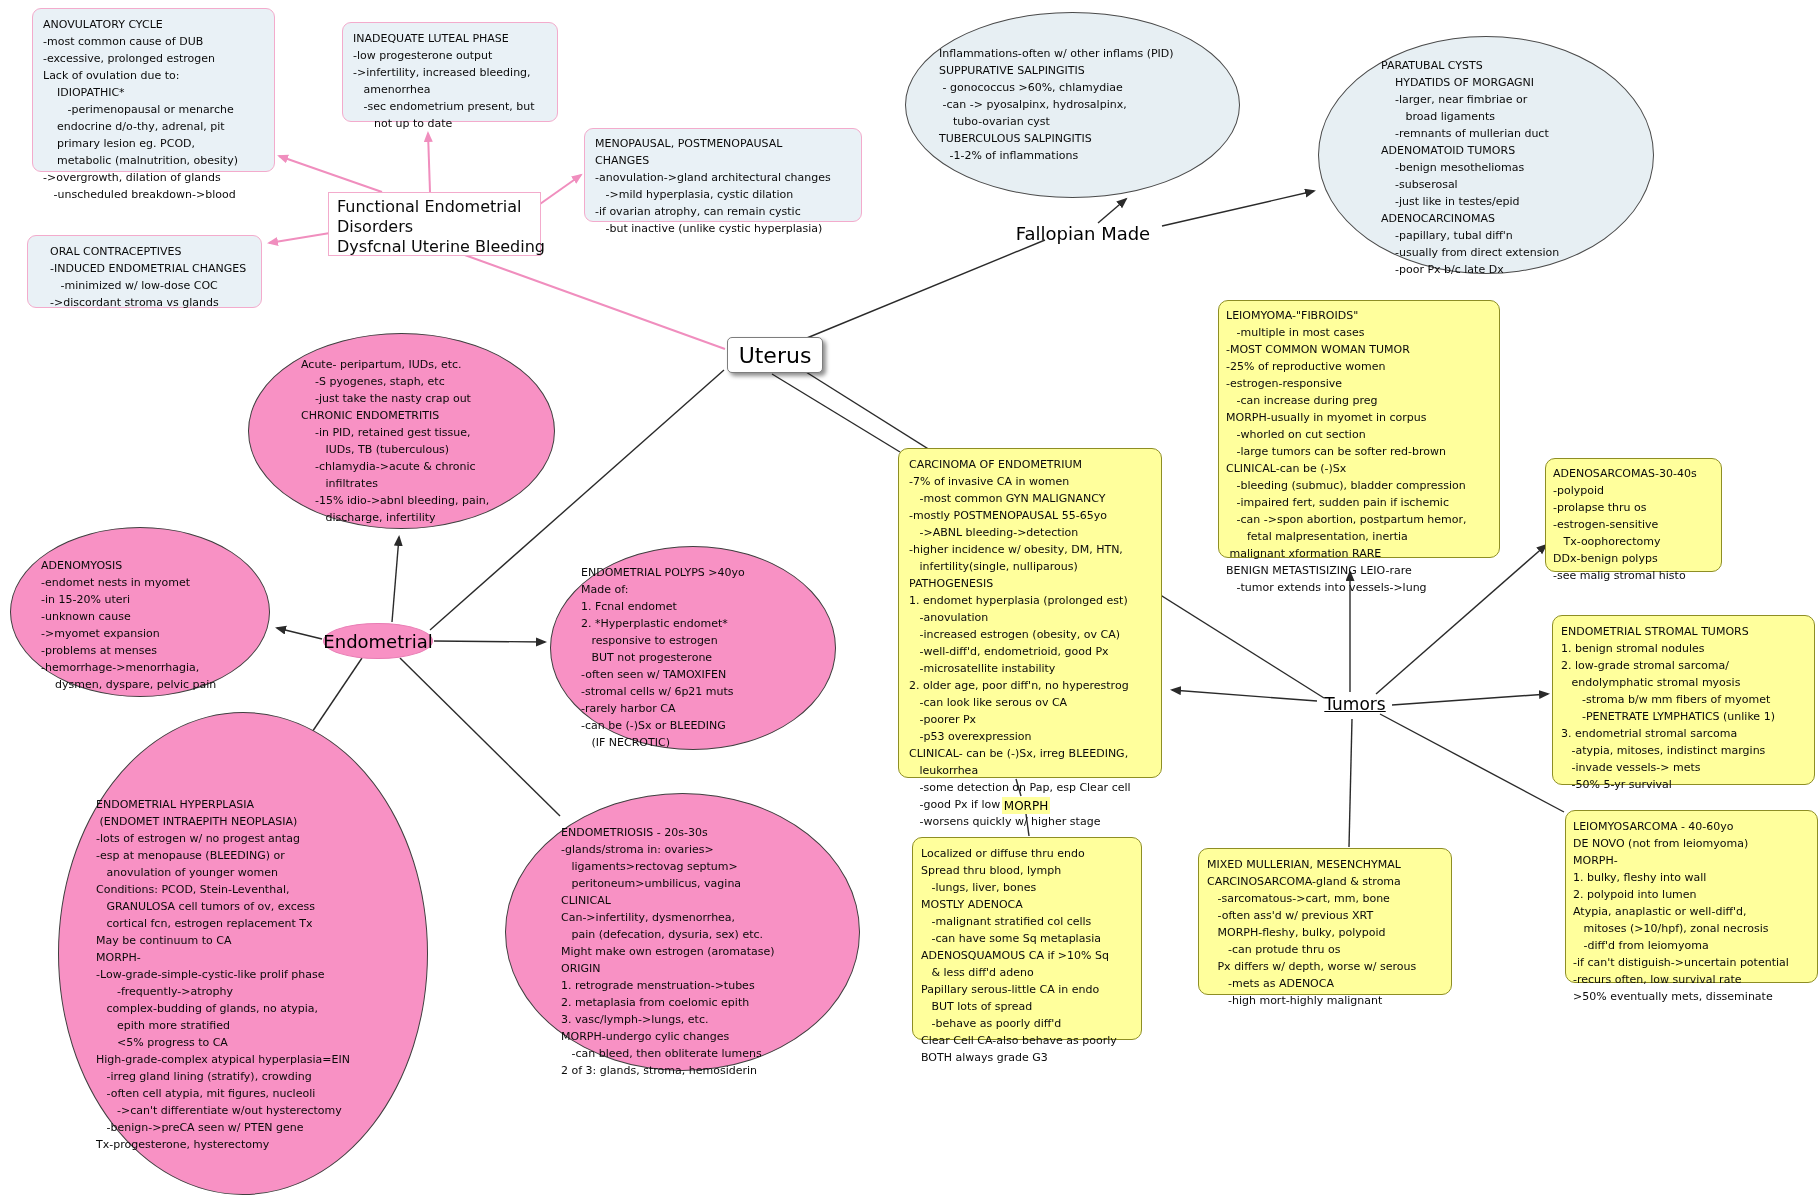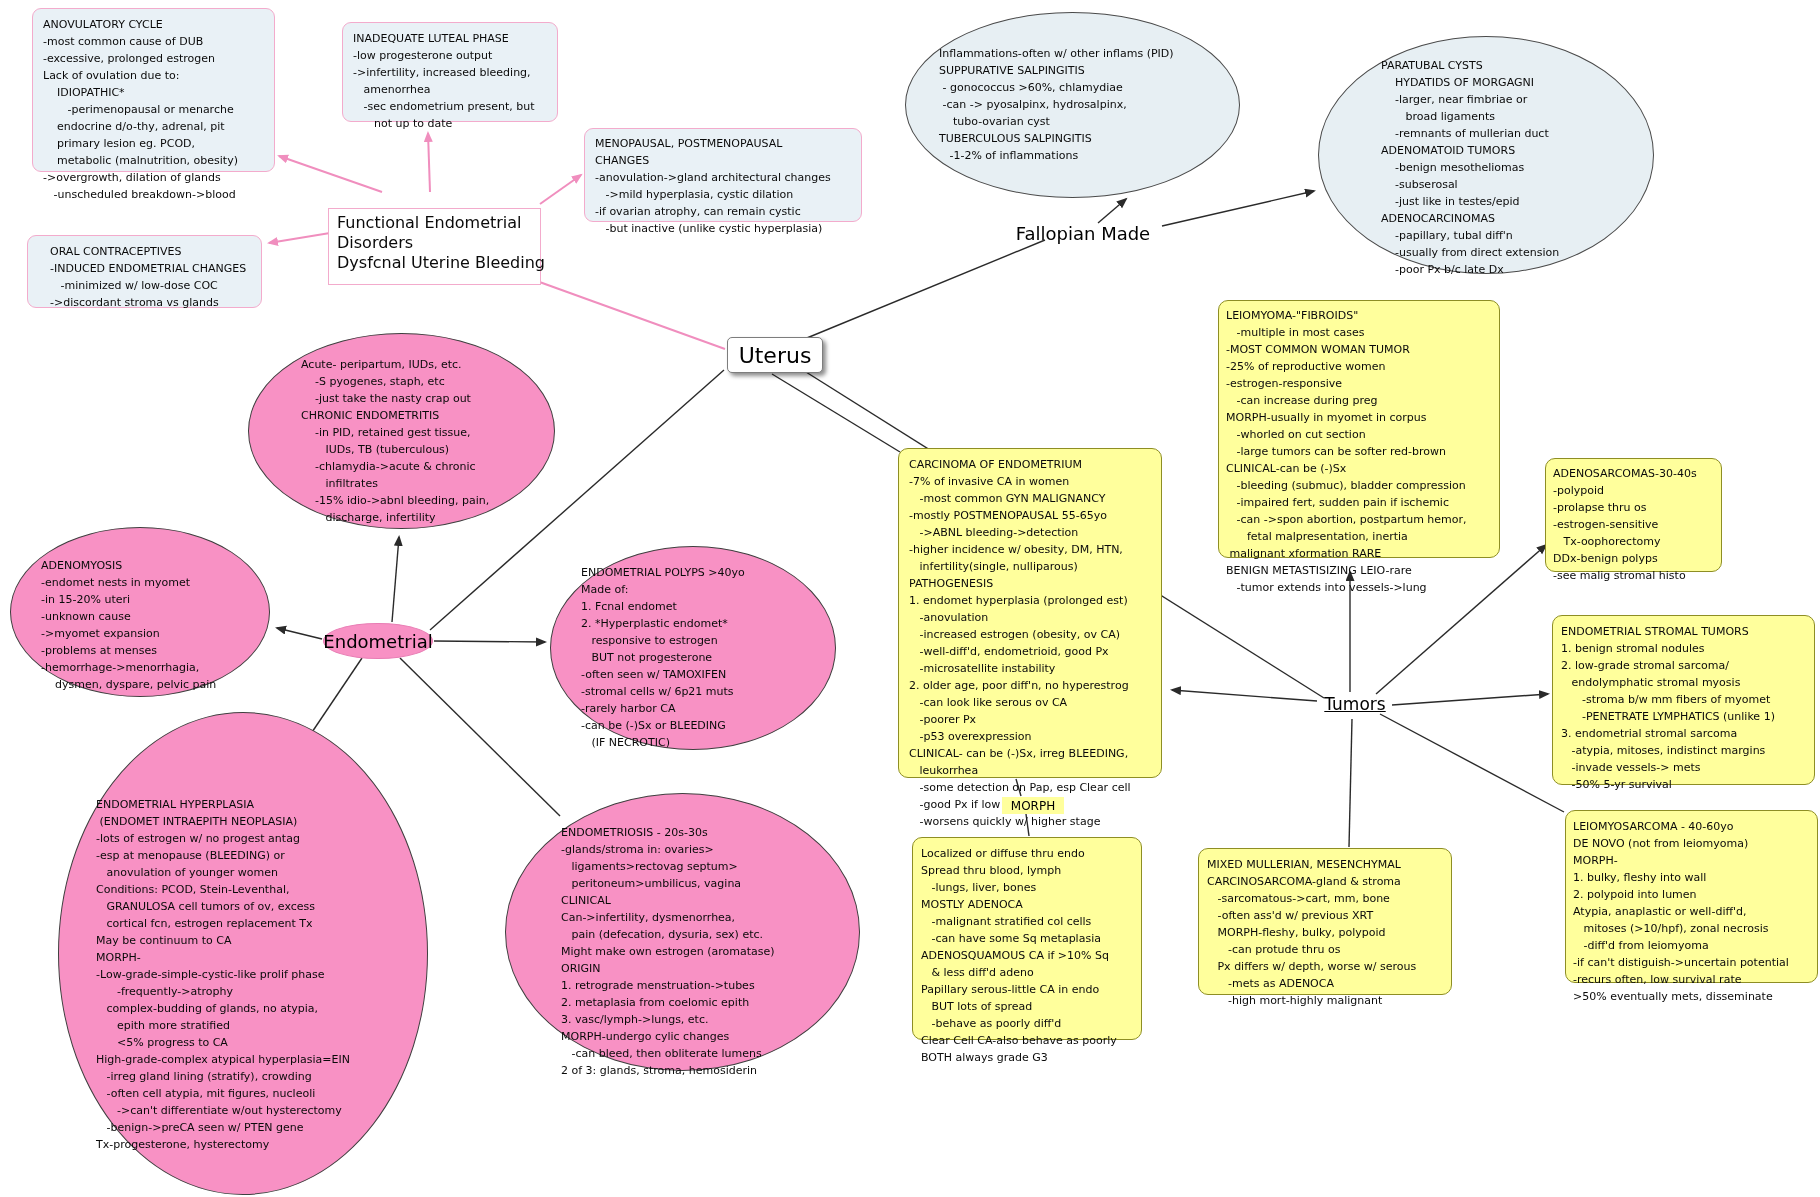--- a/index.html
+++ b/index.html
@@ -87,21 +87,21 @@
    -&gt;mild hyperplasia, cystic dilation
 -if ovarian atrophy, can remain cystic
    -but inactive (unlike cystic hyperplasia)</div>
     </div>
     <div class="node s-blue" style="left: 27px; top: 235px; width: 235px; height: 73px;">
       <div class="ntext" style="left: 22px; top: 7px;">ORAL CONTRACEPTIVES
 -INDUCED ENDOMETRIAL CHANGES
    -minimized w/ low-dose COC
 -&gt;discordant stroma vs glands</div>
     </div>
-    <div class="node s-white-pink" style="left: 328px; top: 208px; width: 213px; height: 77px;">
+    <div class="node s-white-pink" style="left: 328px; top: 192px; width: 213px; height: 64px;">
       <div class="ntext" style="left: 8px; top: 4px; font-size: 16px; line-height: 20px;">Functional Endometrial
 Disorders
 Dysfcnal Uterine Bleeding</div>
     </div>
     <div class="node s-blueellipse" style="left: 905px; top: 12px; width: 335px; height: 186px;">
       <div class="ntext" style="left: 33px; top: 32px;">Inflammations-often w/ other inflams (PID)
 SUPPURATIVE SALPINGITIS
  - gonococcus &gt;60%, chlamydiae
  -can -&gt; pyosalpinx, hydrosalpinx,
     tubo-ovarian cyst
@@ -271,21 +271,21 @@
 MORPH-
 1. bulky, fleshy into wall
 2. polypoid into lumen
 Atypia, anaplastic or well-diff'd,
    mitoses (&gt;10/hpf), zonal necrosis
    -diff'd from leiomyoma
 -if can't distiguish-&gt;uncertain potential
 -recurs often, low survival rate
 &gt;50% eventually mets, disseminate</div>
     </div>
-    <div class="node s-morph center" style="left: 1002px; top: 797px; width: 62px; height: 17px;"><span>MORPH</span></div>
+    <div class="node s-morph center" style="left: 1002px; top: 797px; width: 48px; height: 17px;"><span>MORPH</span></div>
     <div class="node s-yellow" style="left: 912px; top: 837px; width: 230px; height: 203px;">
       <div class="ntext" style="left: 8px; top: 7px;">Localized or diffuse thru endo
 Spread thru blood, lymph
    -lungs, liver, bones
 MOSTLY ADENOCA
    -malignant stratified col cells
    -can have some Sq metaplasia
 ADENOSQUAMOUS CA if &gt;10% Sq
    &amp; less diff'd adeno
 Papillary serous-little CA in endo

